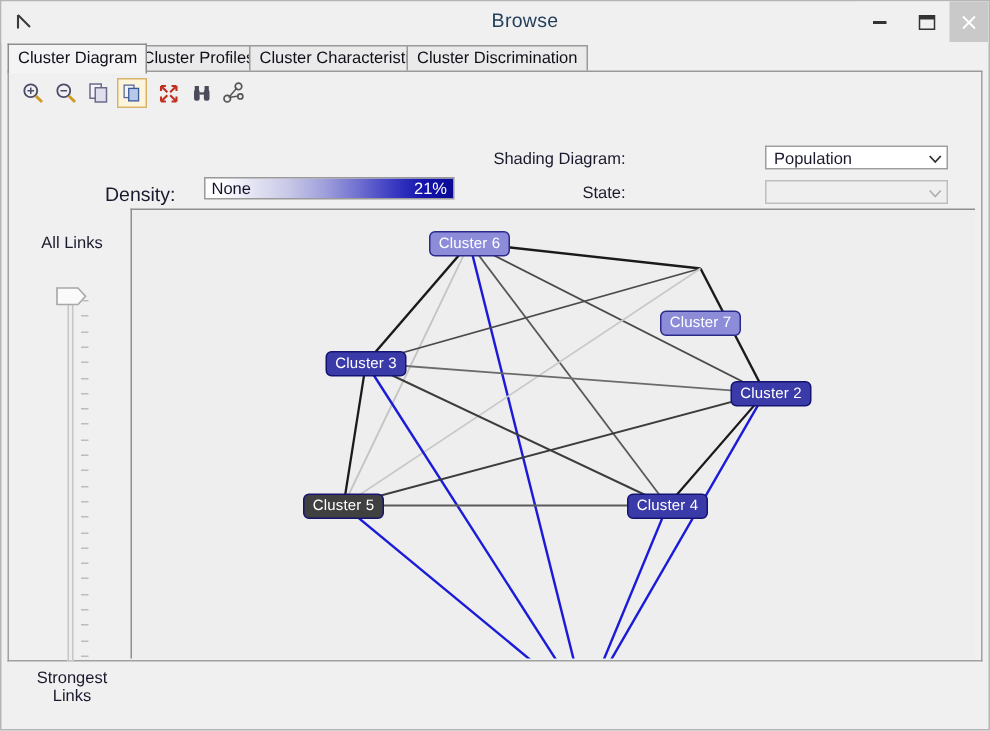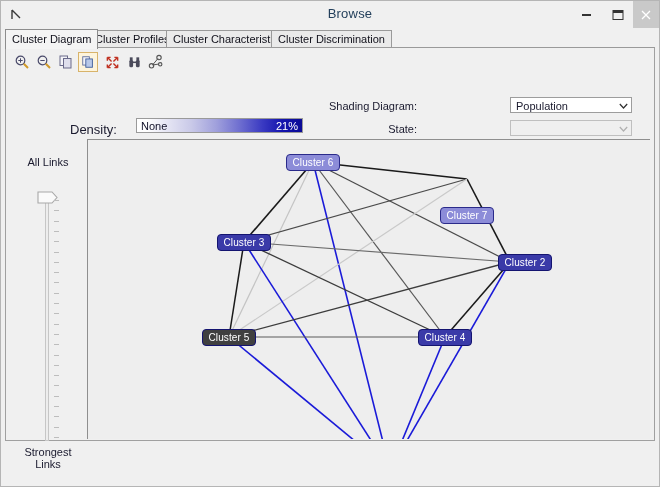--- a/index.html
+++ b/index.html
@@ -332,21 +332,21 @@
           <line x1="422" y1="122" x2="141" y2="197" stroke="#3c3c3c" stroke-width="1.3"></line>
           <line x1="422" y1="122" x2="302" y2="330" stroke="#1a1ad8" stroke-width="1.6"></line>
           <line x1="141" y1="197" x2="357" y2="197" stroke="#5a5a5a" stroke-width="1.2"></line>
           <line x1="141" y1="197" x2="302" y2="330" stroke="#1a1ad8" stroke-width="1.6"></line>
           <line x1="357" y1="197" x2="302" y2="330" stroke="#1a1ad8" stroke-width="1.6"></line>
         </svg>
       <div id="nodes-layer">
           <div class="node" style="left: 198px; top: 13.5px; width: 54px; height: 17px; background: rgb(140, 140, 216); border: 1.5px solid rgb(42, 42, 138); color: rgb(255, 255, 255);">Cluster 6</div>
           <div class="node" style="left: 352px; top: 30.5px; width: 54px; height: 17px; background: rgb(140, 140, 216); border: 1.5px solid rgb(42, 42, 138); color: rgb(255, 255, 255); margin-top: 36px;">Cluster 7</div>
           <div class="node" style="left: 129px; top: 93.5px; width: 54px; height: 17px; background: rgb(58, 58, 168); border: 1.5px solid rgb(20, 20, 112); color: rgb(255, 255, 255);">Cluster 3</div>
-          <div class="node" style="left: 410px; top: 113.5px; width: 54px; height: 17px; background: rgb(58, 58, 168); border: 1.5px solid rgb(20, 20, 112); color: rgb(255, 255, 255);">Cluster 2</div>
+          <div class="node" style="left: 399px; top: 113.5px; width: 54px; height: 17px; background: rgb(58, 58, 168); border: 1.5px solid rgb(20, 20, 112); color: rgb(255, 255, 255);">Cluster 2</div>
           <div class="node" style="left: 114px; top: 188.5px; width: 54px; height: 17px; background: #404040; border: 1.5px solid rgb(20, 20, 112); color: rgb(255, 255, 255);">Cluster 5</div>
           <div class="node" style="left: 330px; top: 188.5px; width: 54px; height: 17px; background: rgb(58, 58, 168); border: 1.5px solid rgb(20, 20, 112); color: rgb(255, 255, 255);">Cluster 4</div>
         </div>
     </div>
 
   </div>
 
 
 </div>
 

